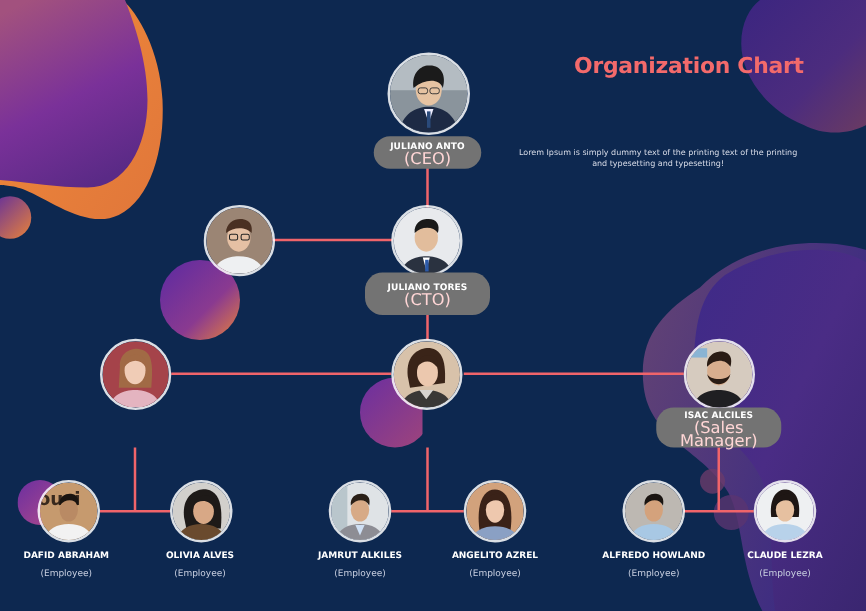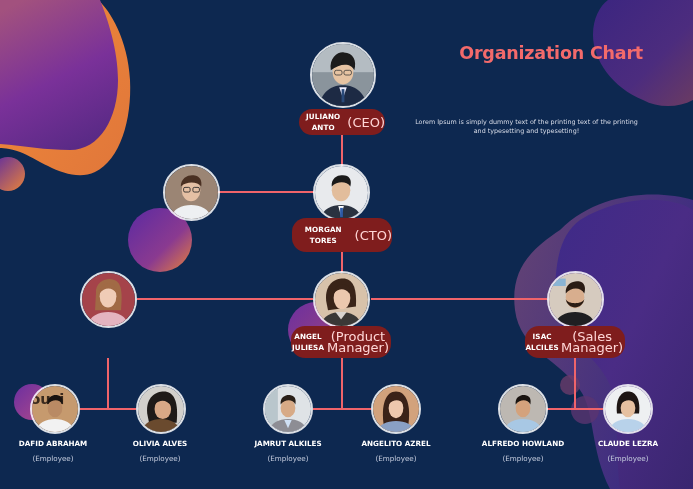--- a/index.html
+++ b/index.html
@@ -22,26 +22,26 @@
     position: absolute;
     border-radius: 50%;
     overflow: hidden;
     border: 2px solid rgba(255,255,255,0.85);
   }
   .avatar svg { width: 100%; height: 100%; display: block; }
 
   
   .pill {
     position: absolute;
-    background: #7f1d1d;
+    background: #737373;
     border-radius: 14px;
     text-align: center;
     color: #fff;
     display: flex;
-    flex-direction: row;
+    flex-direction: column;
     justify-content: center;
     align-items: center;
   }
   .pill .name { font-size: 7.2px; font-weight: bold; letter-spacing: 0.1px; line-height: 11px; }
   .pill .role { font-size: 13px; color: #ffd6d6; line-height: 11px; }
 
   
   .emp {
     position: absolute;
     width: 120px;
@@ -205,21 +205,21 @@
     <svg viewBox="0 0 57 57">
         <rect width="57" height="57" fill="#e8eaed"></rect>
         <path d="M6,57 C8,46 18,42 28,42 C38,42 48,46 50,57Z" fill="#2a3240"></path>
         <path d="M25,43 L28,54 L31,43Z" fill="#fff"></path>
         <rect x="27" y="45" width="3" height="10" fill="#2c5aa8"></rect>
         <ellipse cx="28" cy="26" rx="10" ry="12" fill="#e2bd9c"></ellipse>
         <path d="M18,22 C17,12 26,9 30,10 C37,10 40,15 38,22 C34,16 24,16 18,22Z" fill="#1a1a1a"></path>
       </svg>
   </div>
   <div class="pill" style="left:292px;top:218px;width:100px;height:34px">
-    <div class="name">MORGAN TORES</div>
+    <div class="name">JULIANO TORES</div>
     <div class="role">(CTO)</div>
   </div>
 
   <div class="avatar" style="left:80px;top:271px;width:57px;height:57px">
     <svg viewBox="0 0 57 57">
         <rect width="57" height="57" fill="#a5434a"></rect>
         <path d="M15,22 C14,8 28,5 33,7 C42,9 44,18 42,40 L14,40Z" fill="#a16a45"></path>
         <path d="M6,57 C8,46 18,42 28,42 C38,42 48,46 50,57Z" fill="#e4b4c0"></path>
         <ellipse cx="28" cy="25" rx="9" ry="12" fill="#f0ccb6"></ellipse>
         <path d="M19,22 C19,13 27,10 32,12 C36,13 38,18 37,22 C33,15 24,15 19,22Z" fill="#a16a45"></path>
@@ -229,24 +229,20 @@
   <div class="avatar" style="left:313px;top:271px;width:57px;height:57px">
     <svg viewBox="0 0 57 57">
         <rect width="57" height="57" fill="#d8c2aa"></rect>
         <path d="M12,30 C10,10 24,5 32,6 C42,8 45,18 44,36 L14,40Z" fill="#3a2418"></path>
         <path d="M6,57 C8,46 18,42 28,42 C38,42 48,46 50,57Z" fill="#3a3836"></path>
         <path d="M22,42 L28,50 L34,42Z" fill="#d8d4d0"></path>
         <ellipse cx="29" cy="27" rx="9" ry="12" fill="#ecc8ae"></ellipse>
         <path d="M20,22 C21,12 30,10 36,14 C38,17 38,20 37,22 C32,16 26,16 20,22Z" fill="#3a2418"></path>
       </svg>
   </div>
-  <div class="pill" style="left:291px;top:326px;width:100px;height:32px">
-    <div class="name">ANGEL JULIESA</div>
-    <div class="role">(Product Manager)</div>
-  </div>
 
   <div class="avatar" style="left:547px;top:271px;width:57px;height:57px">
     <svg viewBox="0 0 57 57">
         <rect width="57" height="57" fill="#d6cbbf"></rect>
         <rect x="4" y="6" width="14" height="8" fill="#8ab4d4"></rect>
         <path d="M6,57 C8,46 18,42 28,42 C38,42 48,46 50,57Z" fill="#1f1f22"></path>
         <ellipse cx="28" cy="26" rx="10" ry="12" fill="#d8ae8e"></ellipse>
         <path d="M18,28 C20,40 36,40 38,28 C36,34 20,34 18,28Z" fill="#2a1c14"></path>
         <path d="M18,22 C17,11 27,8 32,9 C38,10 40,15 38,22 C34,15 24,15 18,22Z" fill="#2a1c14"></path>
       </svg>

